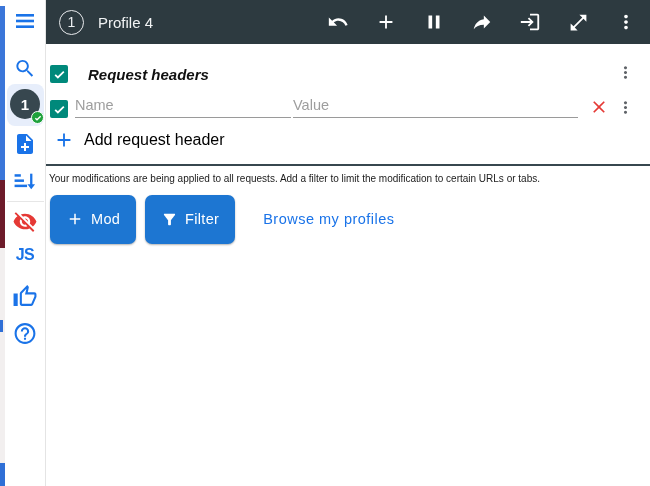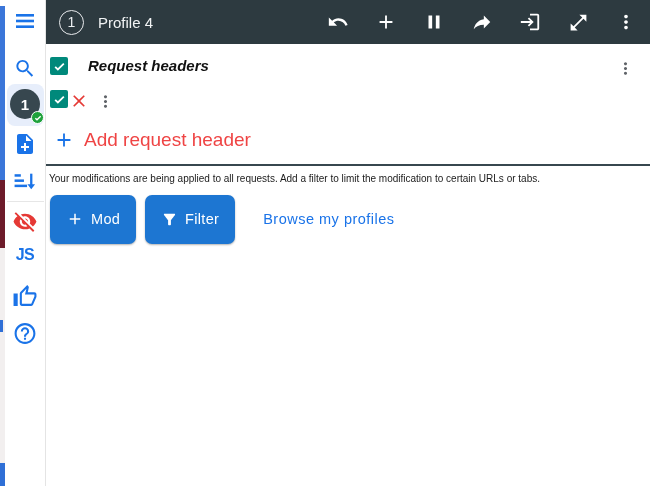--- a/index.html
+++ b/index.html
@@ -34,34 +34,34 @@
 
   
   .topbar { position:absolute; left:46px; top:0; width:604px; height:44px; background:#2d3a40; display:flex; align-items:center; padding:0 13px 0 13px; }
   .profile-badge { width:25px; height:25px; border:1.5px solid #e8eaed; border-radius:50%; color:#eceff1; font-size:14px; display:flex; align-items:center; justify-content:center; flex:0 0 auto; }
   .topbar-title { color:#f1f3f4; font-size:15px; margin-left:14px; }
   .topbar-icons { margin-left:auto; display:flex; align-items:center; gap:26px; }
   .topbar-icons .tb-icon { width:22px; height:22px; cursor:pointer; display:flex; align-items:center; justify-content:center; }
 
   
   .main { position:absolute; left:46px; top:44px; width:604px; height:442px; background:#fff; }
-  .row { display:flex; align-items:flex-start; }
+  .row { display:flex; align-items:flex-end; }
   .section-row { margin:13px 14px 0 4px; height:26px; }
   .section-title { font-size:15px; font-weight:bold; font-style:italic; color:#111; margin-left:20px; }
   .checkbox { width:18px; height:18px; background:#00897b; border-radius:2px; flex:0 0 auto; display:flex; align-items:center; justify-content:center; cursor:pointer; }
   .kebab { margin-left:auto; width:22px; height:22px; display:flex; align-items:center; justify-content:center; cursor:pointer; }
   .entry-row { margin:7px 14px 0 4px; height:28px; }
   .field { border:none; outline:none; border-bottom:1px solid #9a9a9a; font-size:14.5px; color:#333; height:26px; background:transparent; }
   .field::placeholder { color:#9e9e9e; }
   .field-name { width:216px; margin-left:7px; }
   .field-value { flex:1; margin-left:2px; margin-right:10px; }
   .delete-x { width:22px; height:22px; display:flex; align-items:center; justify-content:center; cursor:pointer; }
   .entry-row .kebab { margin-left:4px; }
   .add-row { margin:10px 0 0 7px; height:24px; display:inline-flex; align-items:center; cursor:pointer; }
-  .add-label { color:#ef4444; font-size:19px; margin-left:9px; }
+  .add-label { color:#000000; font-size:16px; margin-left:9px; }
   .main-divider { margin-top:9px; height:2px; background:#37474f; width:100%; }
   .notice { margin-top:7px; padding:0 8px 0 3px; font-size:10px; line-height:1.25; color:#1b1b1b; }
   .btn-row { margin:9px 0 0 4px; display:flex; align-items:center; }
   .btn { height:49px; background:#1d76d2; border:none; border-radius:7px; color:#fff; font-size:14.5px; letter-spacing:0.3px; font-family:inherit; display:inline-flex; align-items:center; padding:0 16px; margin-right:9px; cursor:pointer; box-shadow:0 1px 2px rgba(0,0,0,0.3); }
   .btn svg { margin-right:7px; }
   .browse-link { color:#1a73e8; font-size:14.5px; letter-spacing:0.5px; margin-left:19px; cursor:pointer; text-decoration:none; }
 </style>
 </head>
 <body>
 
@@ -186,20 +186,22 @@
         </svg>
     </div>
   </div>
 
   <div class="row entry-row">
     <div class="checkbox">
       <svg width="13" height="13" viewBox="0 0 24 24" fill="none" stroke="#fff" stroke-width="3.2">
           <path d="M4 12.5l5 5L20 6.5"></path>
         </svg>
     </div>
+    <input class="field field-name" type="text" placeholder="Name" style="">
+    <input class="field field-value" type="text" placeholder="Value" style="">
     <div class="delete-x">
       <svg width="20" height="20" viewBox="0 0 24 24" fill="#e53935">
           <path d="M19 6.41 17.59 5 12 10.59 6.41 5 5 6.41 10.59 12 5 17.59 6.41 19 12 13.41 17.59 19 19 17.59 13.41 12z"></path>
         </svg>
     </div>
     <div class="kebab">
       <svg width="19" height="19" viewBox="0 0 24 24" fill="#5f6368">
           <path d="M12 8c1.1 0 2-.9 2-2s-.9-2-2-2-2 .9-2 2 .9 2 2 2zm0 2c-1.1 0-2 .9-2 2s.9 2 2 2 2-.9 2-2-.9-2-2-2zm0 6c-1.1 0-2 .9-2 2s.9 2 2 2 2-.9 2-2-.9-2-2-2z"></path>
         </svg>
     </div>

